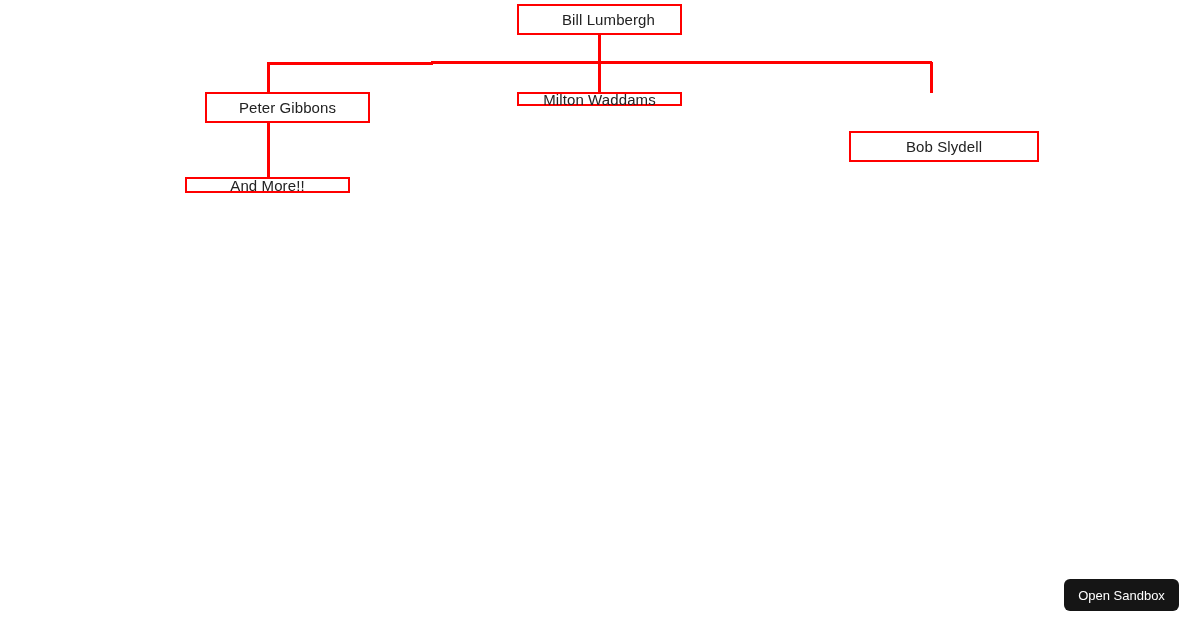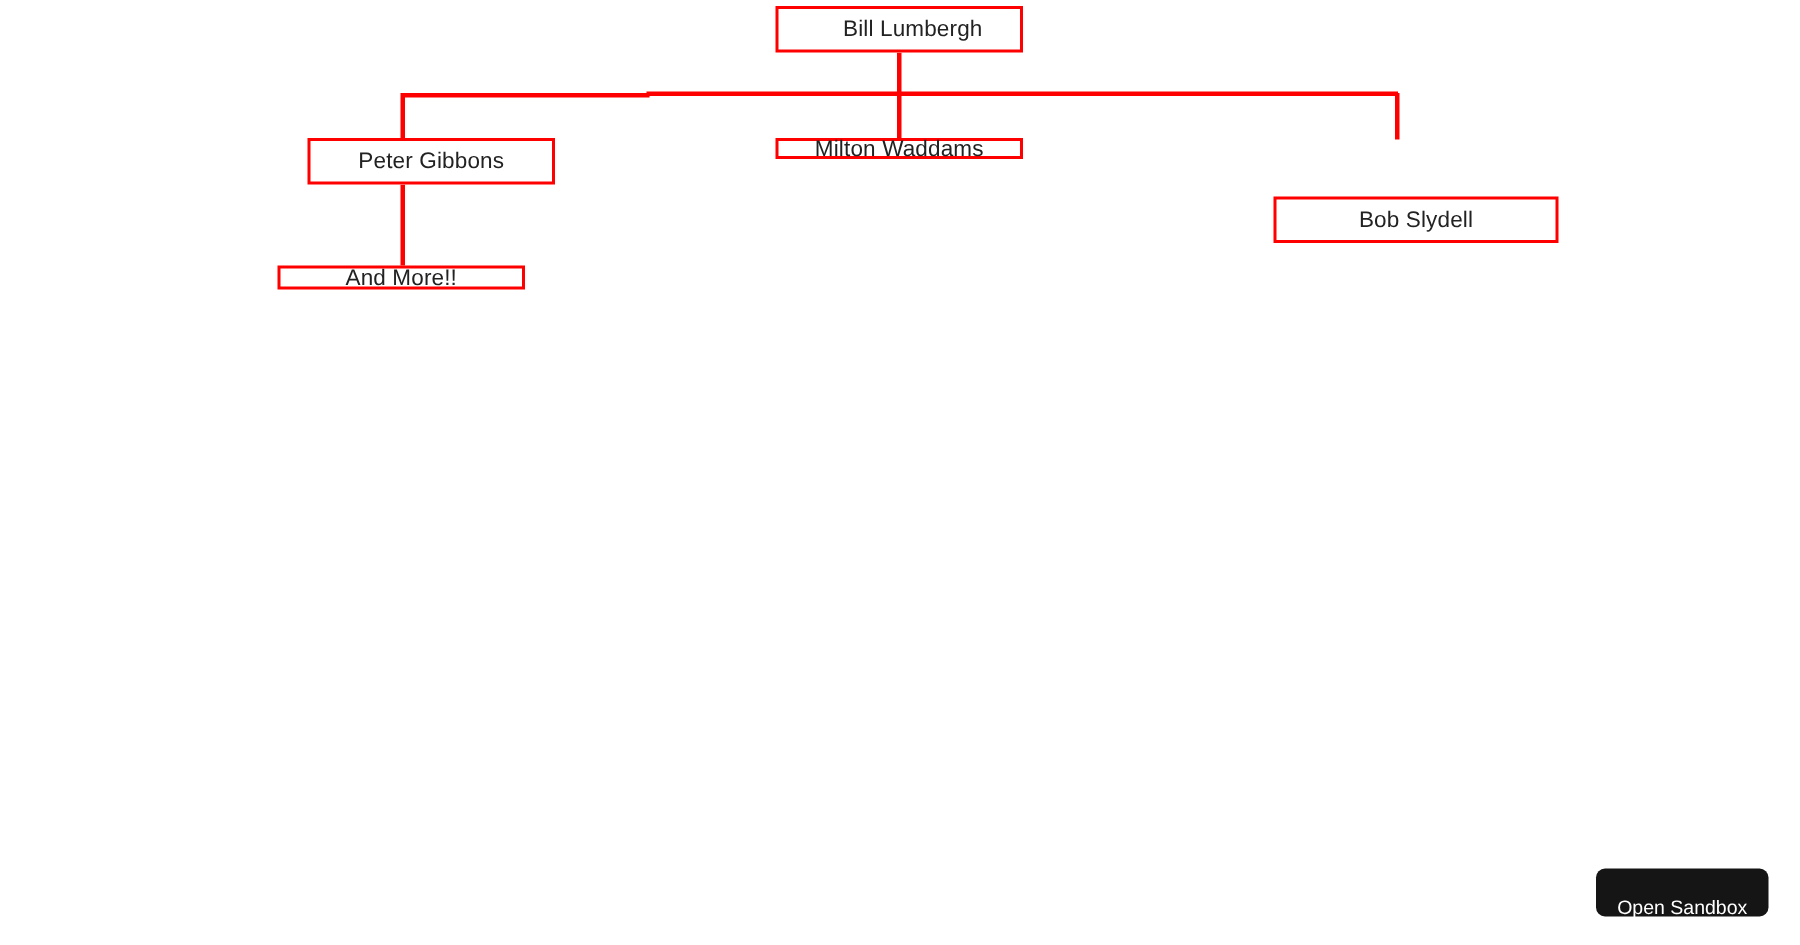--- a/index.html
+++ b/index.html
@@ -60,21 +60,21 @@
     height: 32px;
     box-sizing: border-box;
     background: #151515;
     border: none;
     border-radius: 6px;
     color: #ffffff;
     font-family: "Liberation Sans", sans-serif;
     font-size: 13px;
     line-height: 1;
     display: flex;
-    align-items: flex-end;
+    align-items: center;
     justify-content: center;
     cursor: pointer;
     padding: 0;
   }
 </style>
 </head>
 <body style="background: rgb(255, 255, 255);">
 
 <div id="chart-canvas">
 

